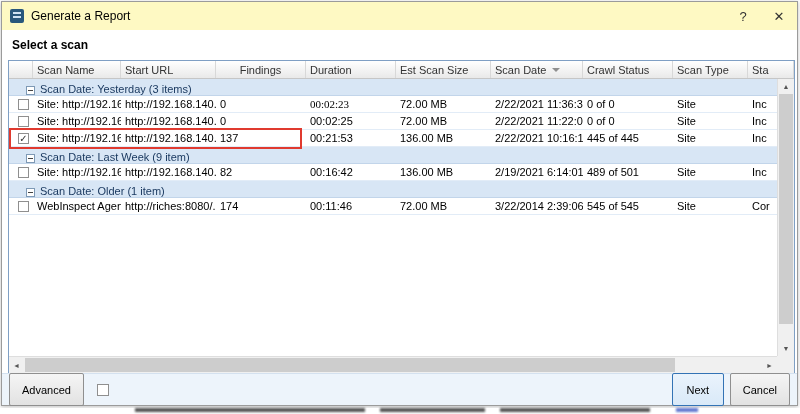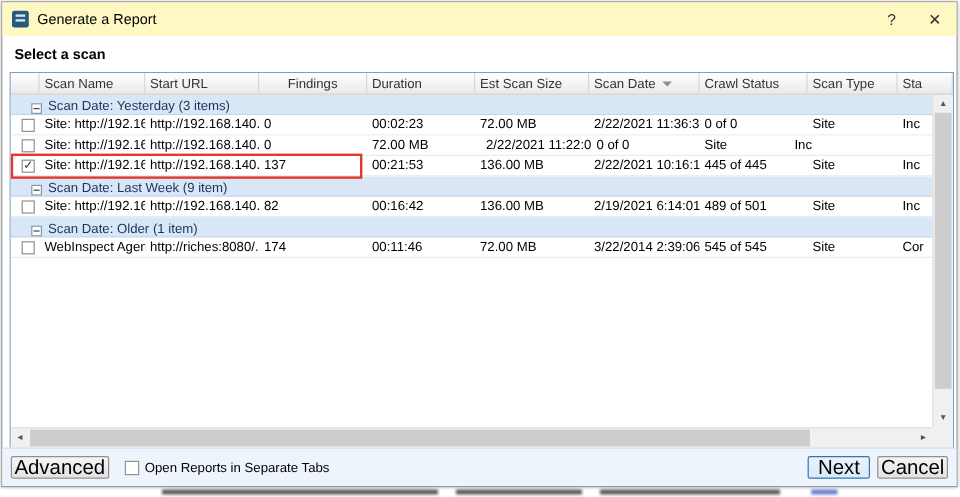--- a/index.html
+++ b/index.html
@@ -56,21 +56,21 @@
     border-top:1px solid #dedede}
   .hscroll .arrow{position:absolute;top:0;height:100%;width:15px;color:#555;font-size:7px;
     display:flex;align-items:center;justify-content:center}
   .hscroll .left{left:0}
   .hscroll .right{right:0}
   .hscroll .thumb{position:absolute;top:1px;bottom:1px;left:16px;width:650px;background:#cdcdcd}
   .scroll-corner{position:absolute;right:0;bottom:0;width:17px;height:17px;background:#f0f0f0}
   
   .footer{position:absolute;left:0;right:0;bottom:0;height:32px;background:#edf4fb;
     border-top:1px solid #d4e1ef;display:flex;align-items:center;padding:0 7px}
-  .btn{height:19px;min-width:52px;padding:0 2px;font-size:17px;color:#000;
+  .btn{height:33px;min-width:52px;padding:0 12px;font-size:11px;color:#000;
     font-family:"Liberation Sans",sans-serif;
     background:linear-gradient(#f5f5f5,#e2e2e2);border:1px solid #8f8f8f;border-radius:2px;
     display:inline-flex;align-items:center;justify-content:center;cursor:default}
   .btn.primary{border-color:#3373b5;background:linear-gradient(#eaf3fc,#d9e9f8)}
   .footer .checkbox{margin-left:13px;width:12px;height:12px}
   .footer-label{font-size:11px;color:#000;margin-left:5px;white-space:nowrap}
   .footer .btn + .btn{margin-left:6px}
   
   .smudge{position:absolute;left:0;top:408px;width:800px;height:6px;background:#fff}
   .smudge i{position:absolute;top:0;height:4px;background:#2a2a2a;filter:blur(1.3px);opacity:.8}
@@ -126,34 +126,35 @@
           <span class="collapse-box"></span>
           <span class="group-label">Scan Date: Yesterday (3 items)</span>
         </div>
         <div class="data-row">
           <div class="cell cb">
             <span class="checkbox"></span>
           </div>
           <div class="cell" style="width: 88px;">Site: http://192.16...</div>
           <div class="cell" style="width: 95px;">http://192.168.140...</div>
           <div class="cell" style="width: 90px;">0</div>
-          <div class="cell" style="width: 90px;">00:02:23</div>
+          <div class="cell" style="width: 90px; font-family: Liberation Serif, serif;">00:02:23</div>
           <div class="cell" style="width: 95px;">72.00 MB</div>
           <div class="cell" style="width: 92px;">2/22/2021 11:36:3...</div>
           <div class="cell" style="width: 90px;">0 of 0</div>
           <div class="cell" style="width: 75px;">Site</div>
           <div class="cell" style="flex: 1 1 0%;">Inc</div>
         </div>
         <div class="data-row">
           <div class="cell cb">
             <span class="checkbox"></span>
           </div>
           <div class="cell" style="width: 88px;">Site: http://192.16...</div>
           <div class="cell" style="width: 95px;">http://192.168.140...</div>
           <div class="cell" style="width: 90px;">0</div>
+          <div class="cell" style="width: 90px;">00:02:25</div>
           <div class="cell" style="width: 95px;">72.00 MB</div>
           <div class="cell" style="width: 92px;">2/22/2021 11:22:0...</div>
           <div class="cell" style="width: 90px;">0 of 0</div>
           <div class="cell" style="width: 75px;">Site</div>
           <div class="cell" style="flex: 1 1 0%;">Inc</div>
         </div>
         <div class="data-row">
           <div class="cell cb">
             <span class="checkbox checked">✓</span>
           </div>
@@ -215,21 +216,20 @@
       <div class="arrow left">◄</div>
       <div class="thumb"></div>
       <div class="arrow right">►</div>
     </div>
     <div class="scroll-corner"></div>
   </div>
 
   <div class="footer">
     <button class="btn">Advanced</button>
     <span class="checkbox"></span>
-    <span class="footer-label">Open Reports in Separate Tabs</span>
     <span class="spacer"></span>
     <button class="btn primary">Next</button>
     <button class="btn">Cancel</button>
   </div>
 </div>
 
 <div class="smudge">
   <i style="left:135px;width:230px"></i>
   <i style="left:380px;width:105px"></i>
   <i style="left:500px;width:150px"></i>

